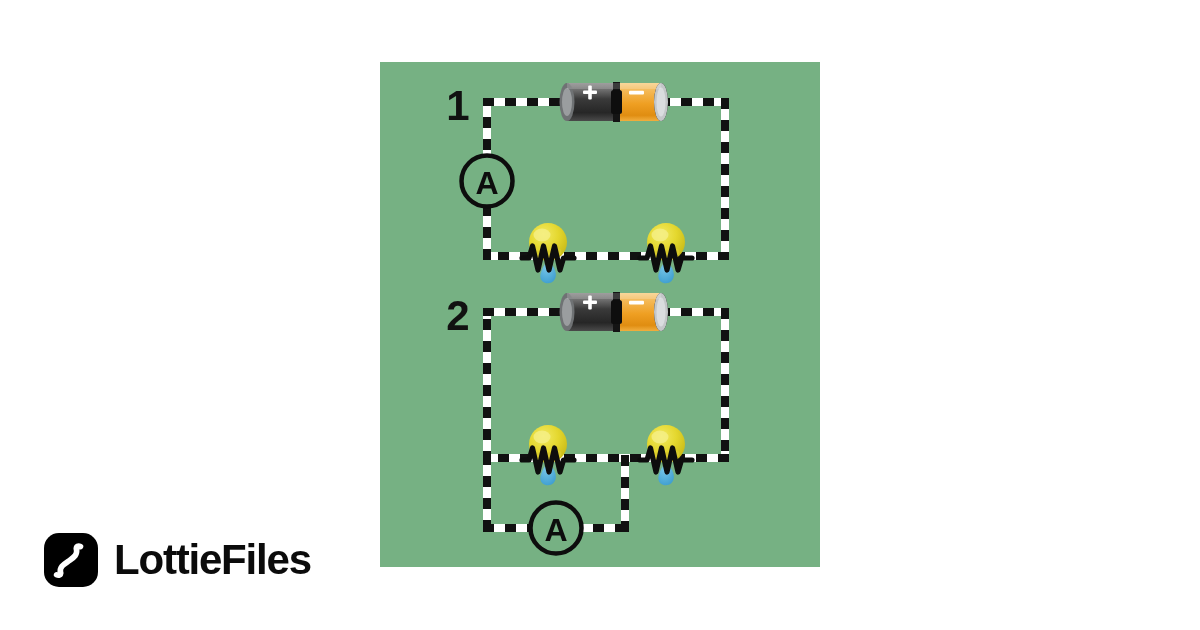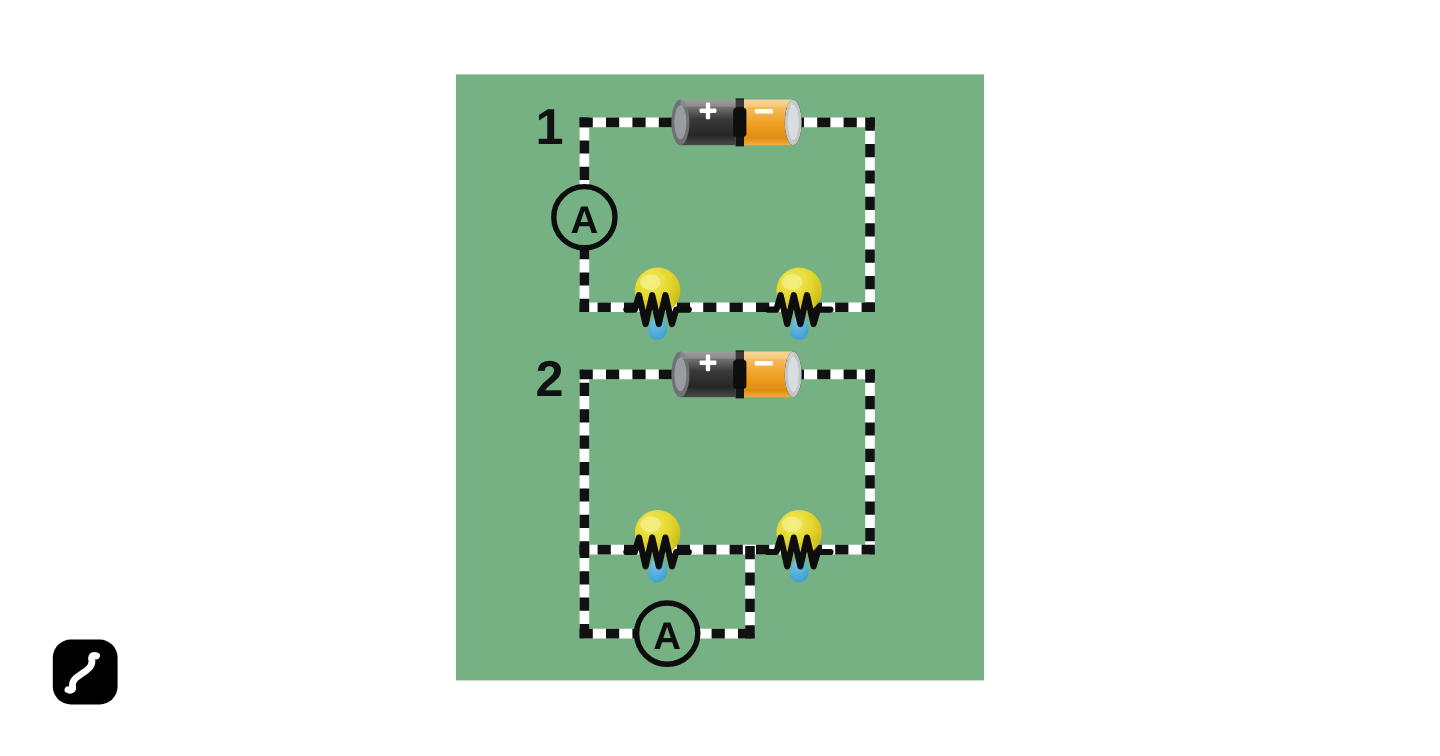--- a/index.html
+++ b/index.html
@@ -236,15 +236,16 @@
   </div>
 
   <div id="brand">
     <div id="brand-mark">
       <svg width="54" height="54" viewBox="0 0 54 54" xmlns="http://www.w3.org/2000/svg">
         <path d="M16.5 39.5 C 15.2 33.5, 20.5 31.0, 25.5 27.5 C 30.5 24.0, 33.5 21.5, 32.5 16.0" fill="none" stroke="#ffffff" stroke-width="5.6" stroke-linecap="round"></path>
         <path d="M32.5 16.0 C 32.0 13.2, 34.3 12.6, 36.5 13.6" fill="none" stroke="#ffffff" stroke-width="5.6" stroke-linecap="round"></path>
         <path d="M16.5 39.5 C 17.0 42.2, 14.7 42.8, 12.6 41.8" fill="none" stroke="#ffffff" stroke-width="5.6" stroke-linecap="round"></path>
       </svg>
     </div>
+    <div id="brand-name">LottieFiles</div>
   </div>
 
 </div>
 
 </body></html>

